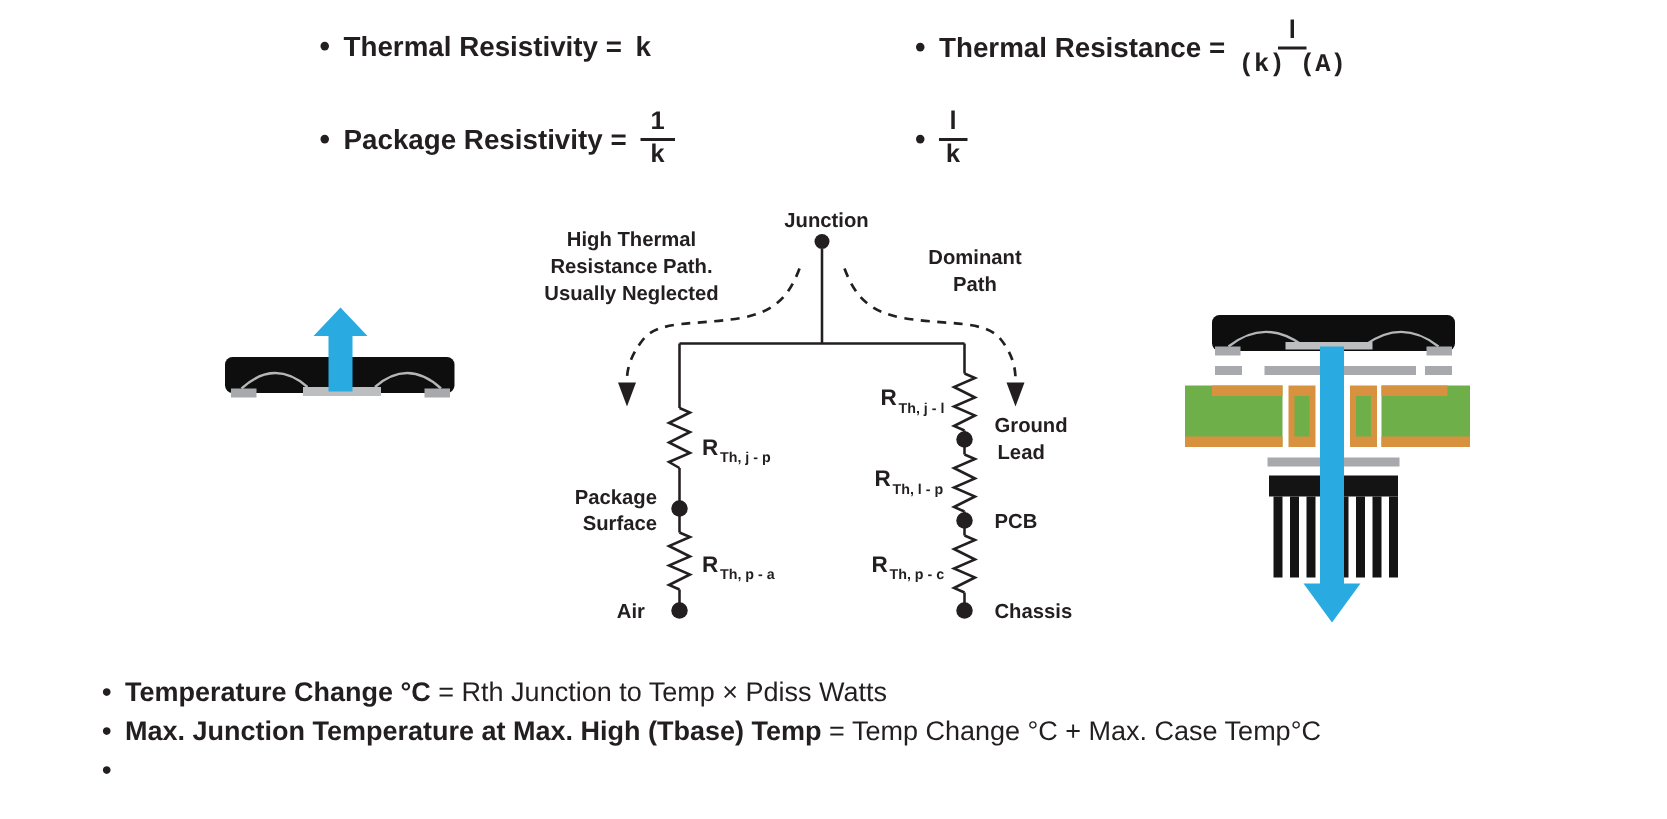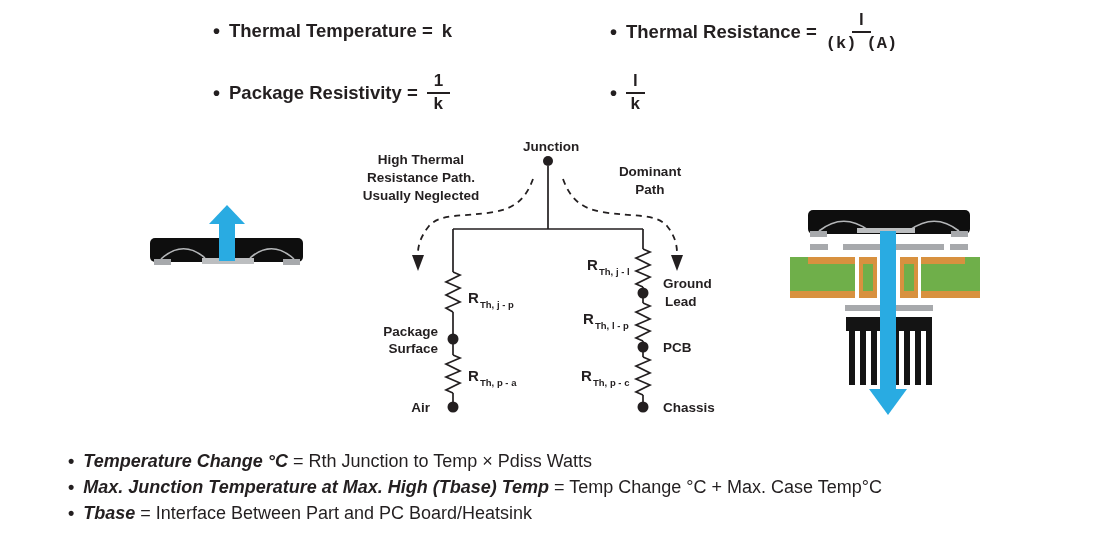--- a/index.html
+++ b/index.html
@@ -11,39 +11,39 @@
   .eq{position:absolute;display:flex;align-items:center;gap:9px;
       font-weight:bold;font-size:18.5px;color:#231F20;white-space:nowrap;}
   .eq .bullet{font-size:20px;line-height:1;}
   .frac{display:inline-flex;flex-direction:column;align-items:center;line-height:1.15;font-size:17px;}
   .frac .num{border-bottom:2.5px solid #231F20;padding:0 7px 1px;}
   .frac .den{padding-top:1px;font-family:Liberation Mono, monospace;}
   
   .notes{position:absolute;left:68px;top:448px;}
   .note{font-size:18px;line-height:26px;white-space:nowrap;display:flex;}
   .note .bullet{font-weight:bold;margin-right:9px;}
-  .note .lead{font-weight:bold;font-style:italic;}
+  .note .lead{font-weight:bold;}
   .note .rest{font-weight:normal;white-space:pre;}
   
   .fig{position:absolute;}
   .dlabel{font-family:"Liberation Sans",sans-serif;font-weight:bold;font-size:13.5px;fill:#231F20;}
   .rsym{font-family:"Liberation Sans",sans-serif;font-weight:bold;font-size:15px;fill:#231F20;}
   .rsub{font-family:"Liberation Sans",sans-serif;font-weight:bold;font-size:9.5px;fill:#231F20;}
   .wire{stroke:#231F20;stroke-width:1.7;fill:none;}
   .dash{stroke:#231F20;stroke-width:1.8;fill:none;stroke-dasharray:6 5;}
   .bond{stroke:#b4b6b8;stroke-width:1.6;fill:none;}
 </style>
 </head>
 <body>
 
 <div class="canvas">
 
   <div class="eq" style="left:213px;top:20px;">
     <span class="bullet">•</span>
-    <span>Thermal Temperature =</span>
+    <span>Thermal Resistivity =</span>
     <span>k</span>
   </div>
 
   <div class="eq" style="left:213px;top:71px;">
     <span class="bullet">•</span>
     <span>Package Resistivity =</span>
     <span class="frac">
       <span class="num">1</span>
       <span class="den">k</span>
     </span>
@@ -181,17 +181,16 @@
     <div class="note">
       <span class="bullet">•</span>
       <span><span class="lead">Temperature Change °C</span><span class="rest"> = Rth Junction to Temp × Pdiss Watts</span></span>
     </div>
     <div class="note">
       <span class="bullet">•</span>
       <span><span class="lead">Max. Junction Temperature at Max. High (Tbase) Temp</span><span class="rest"> = Temp Change °C + Max. Case Temp°C</span></span>
     </div>
     <div class="note">
       <span class="bullet">•</span>
-      <span><span class="lead">Tbase</span><span class="rest"> = Interface Between Part and PC Board/Heatsink</span></span>
     </div>
   </div>
 
 </div>
 
 </body></html>

